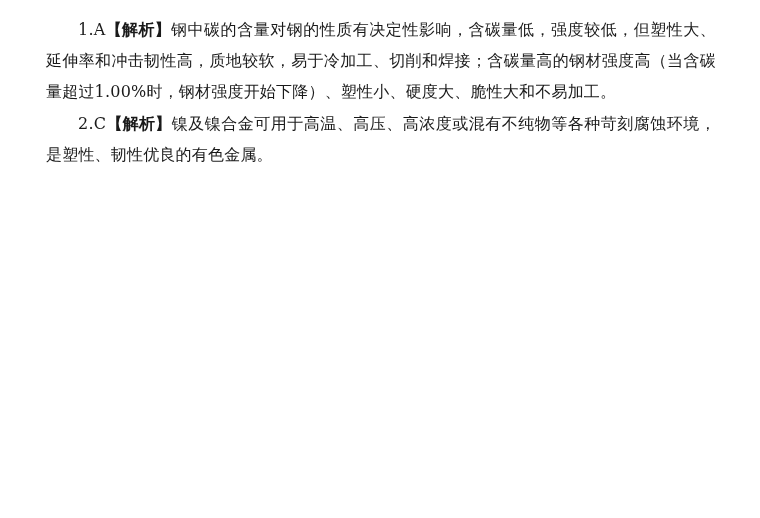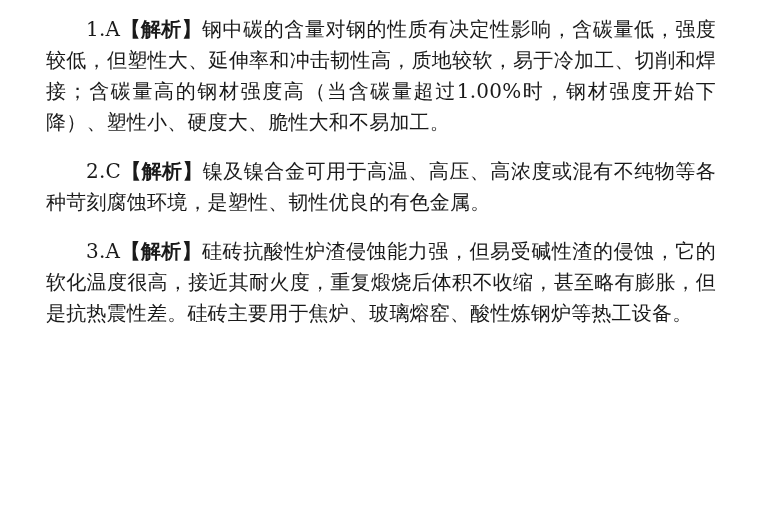--- a/index.html
+++ b/index.html
@@ -15,30 +15,30 @@
     overflow: hidden;
   }
   .page {
     width: 760px;
     height: 518px;
     box-sizing: border-box;
     padding: 14px 44px 0 46px;
     background: #ffffff;
   }
   .para {
-    font-size: 20px;
+    font-size: 16px;
     line-height: 31px;
     text-align: justify;
     text-justify: inter-ideograph;
     text-indent: 2em;
     margin: 0 0 0 0;
     letter-spacing: 0.2px;
   }
   .para + .para {
-    margin-top: 18px;
+    margin-top: 1px;
   }
   .marker {
     font-weight: normal;
   }
   .label {
     font-family: "DejaVu Serif", "Liberation Serif", serif;
     font-weight: bold;
     letter-spacing: 0;
   }
   .num {
@@ -51,19 +51,16 @@
 <div class="page">
 
   <p class="para">
     <span class="num marker">1.A</span><span class="label">【解析】</span><span>钢中碳的含量对钢的性质有决定性影响，含碳量低，强度较低，但塑性大、延伸率和冲击韧性高，质地较软，易于冷加工、切削和焊接；含碳量高的钢材强度高（当含碳量超过1.00%时，钢材强度开始下降）、塑性小、硬度大、脆性大和不易加工。</span>
   </p>
 
   <p class="para">
     <span class="num marker">2.C</span><span class="label">【解析】</span><span>镍及镍合金可用于高温、高压、高浓度或混有不纯物等各种苛刻腐蚀环境，是塑性、韧性优良的有色金属。</span>
   </p>
 
-  <p class="para">
-    <span class="num marker">3.A</span><span class="label">【解析】</span><span>硅砖抗酸性炉渣侵蚀能力强，但易受碱性渣的侵蚀，它的软化温度很高，接近其耐火度，重复煅烧后体积不收缩，甚至略有膨胀，但是抗热震性差。硅砖主要用于焦炉、玻璃熔窑、酸性炼钢炉等热工设备。</span>
-  </p>
 
 
 
 </div>
 
 </body></html>

